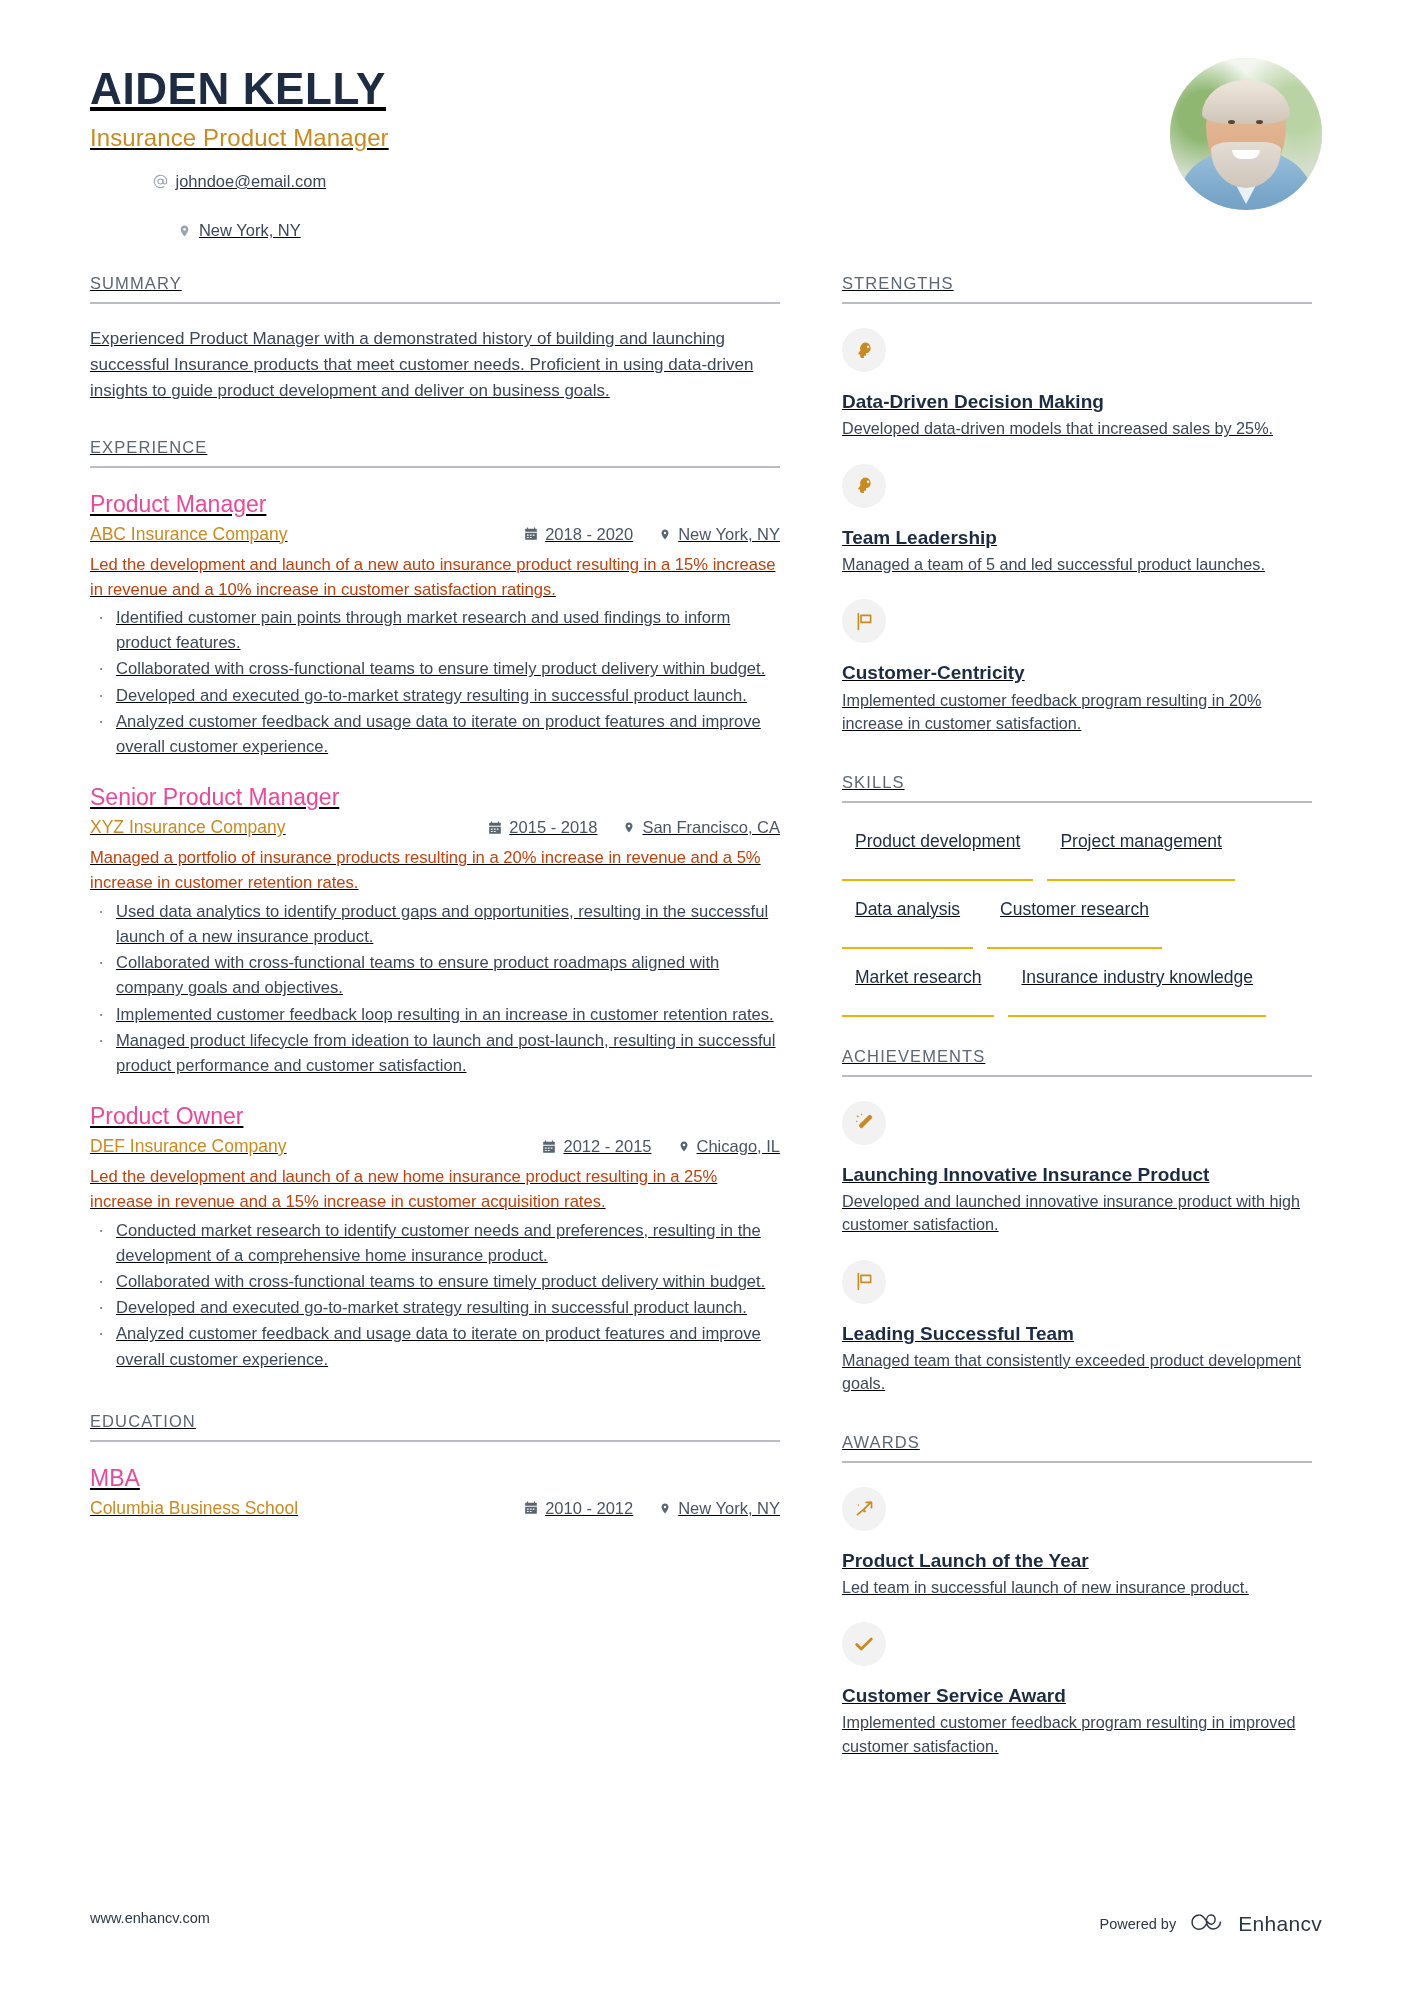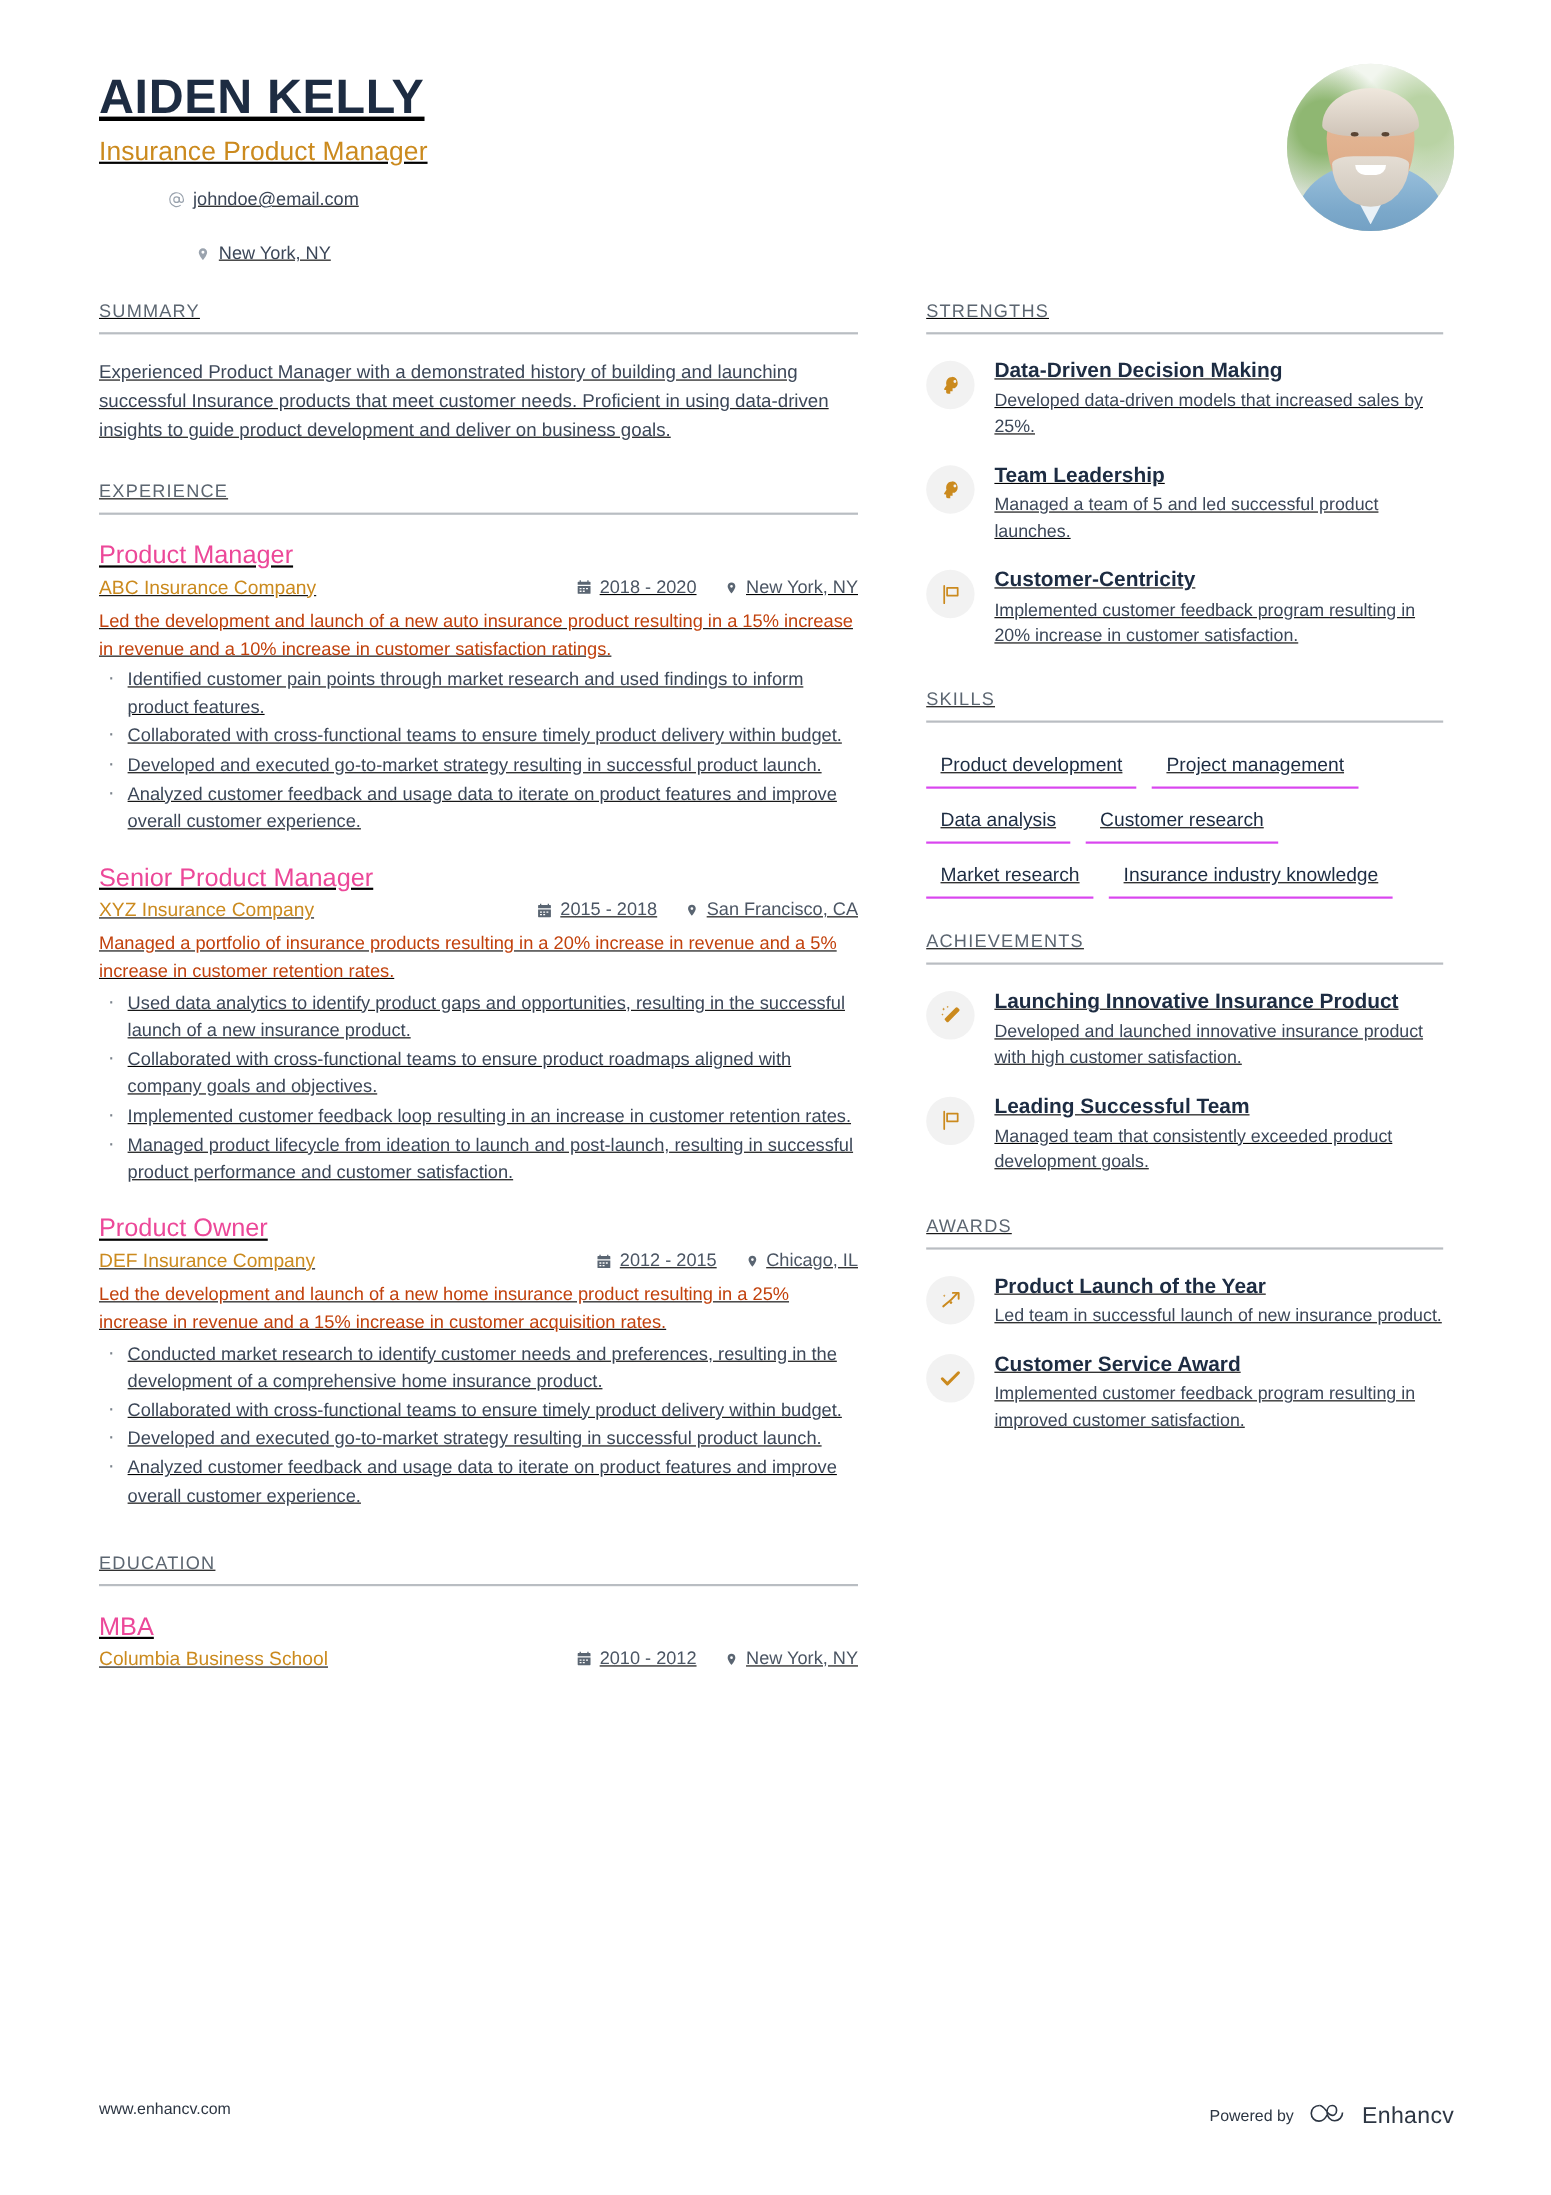--- a/index.html
+++ b/index.html
@@ -206,20 +206,21 @@
     color: #7b838c;
     font-size: 19px;
   }
 
   
   .icon-row {
     display: flex;
     gap: 18px;
     margin-bottom: 21px;
     align-items: flex-start;
+    flex-direction: column;
   }
   .badge {
     flex: 0 0 auto;
     width: 44px; height: 44px;
     border-radius: 50%;
     background: #f2f2f2;
     display: flex; align-items: center; justify-content: center;
     margin-top: 2px;
   }
   .icon-row .rc-text { flex: 1 1 auto; }
@@ -239,22 +240,22 @@
   
   .skills-wrap {
     display: flex;
     flex-wrap: wrap;
     gap: 12px 14px;
     margin-bottom: 30px;
   }
   .skill-tag {
     font-size: 17.5px;
     color: #1d2c42;
-    padding: 6px 13px 9px 13px;
-    border-bottom: 2px solid #d946ef;
+    padding: 6px 13px 27px 13px;
+    border-bottom: 2px solid #eab308;
     white-space: nowrap;
   }
 
   .gap-lg { height: 28px; }
   .gap-md { height: 16px; }
 
   
   .footer {
     position: absolute;
     left: 0; right: 0; bottom: 58px;

